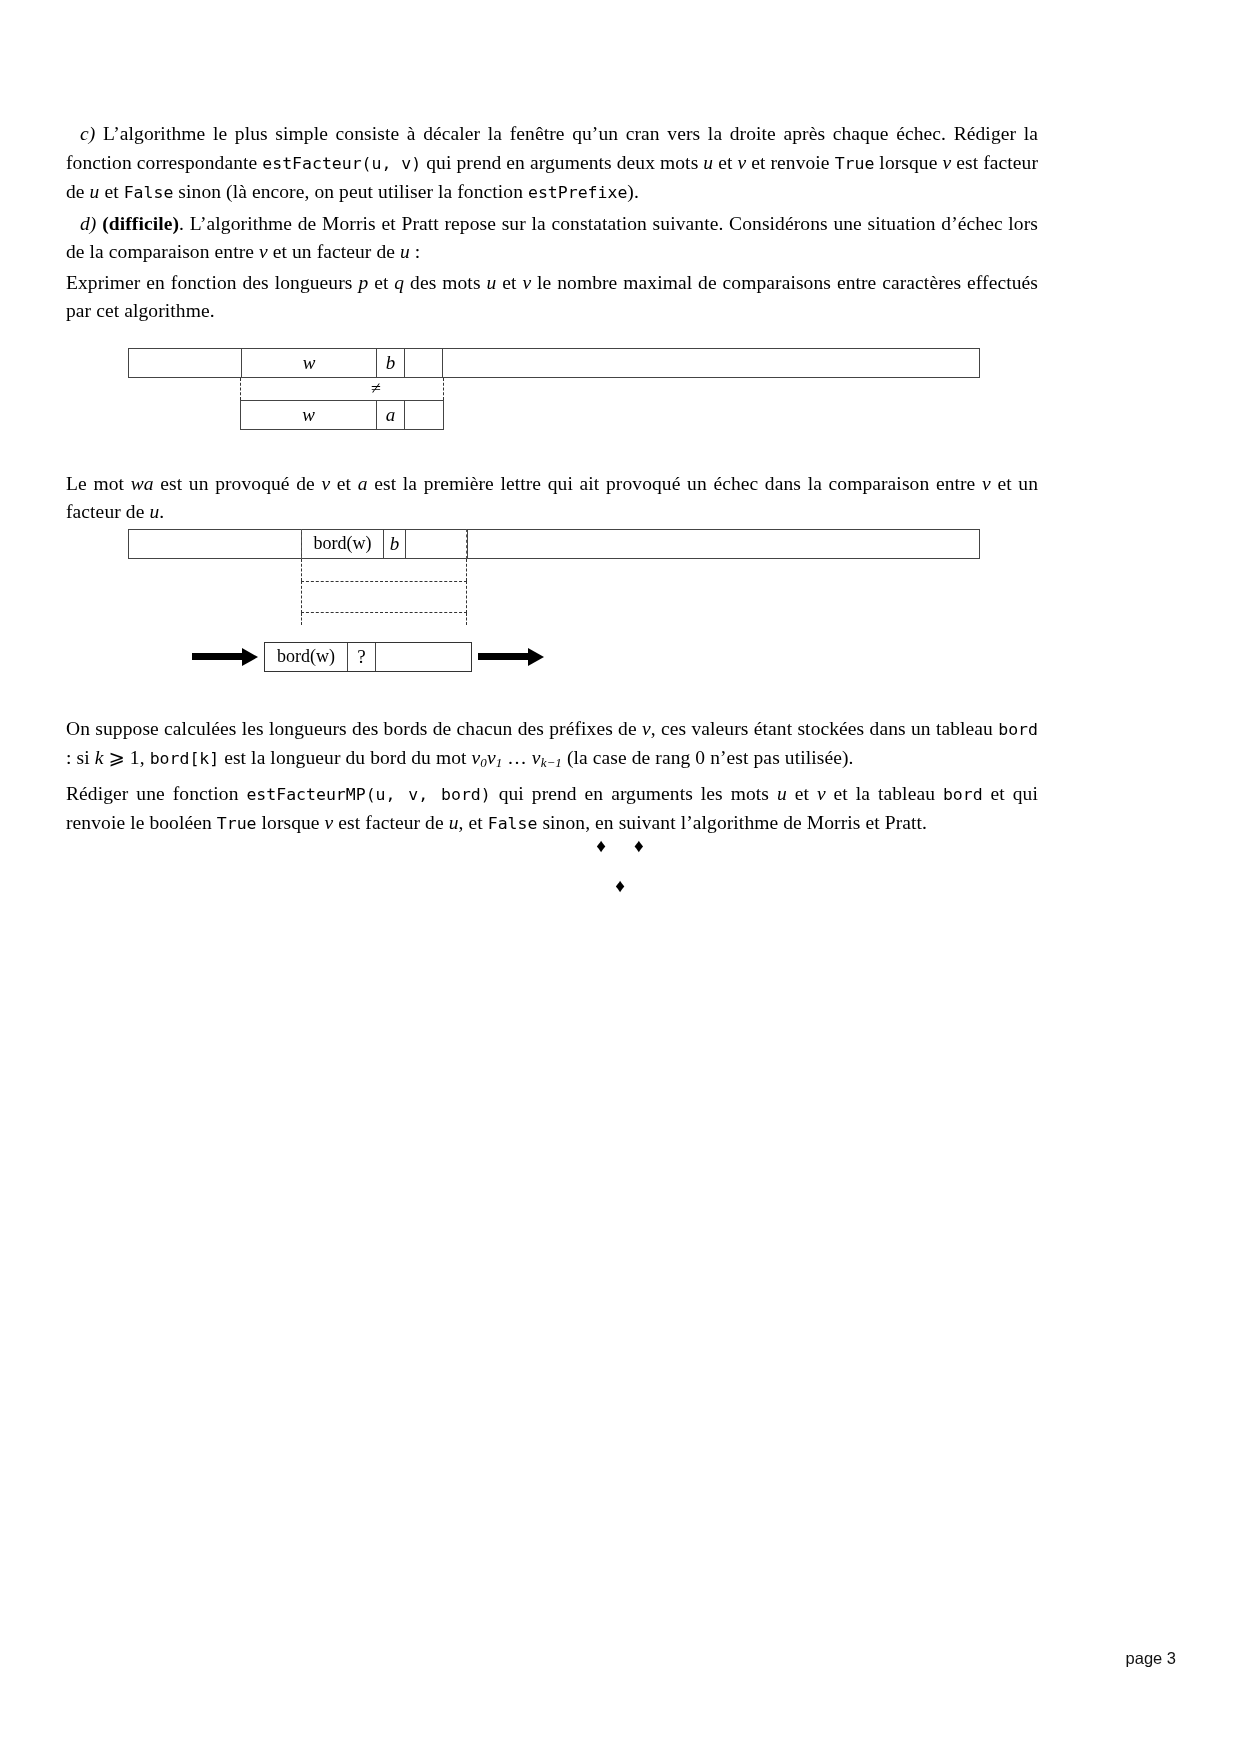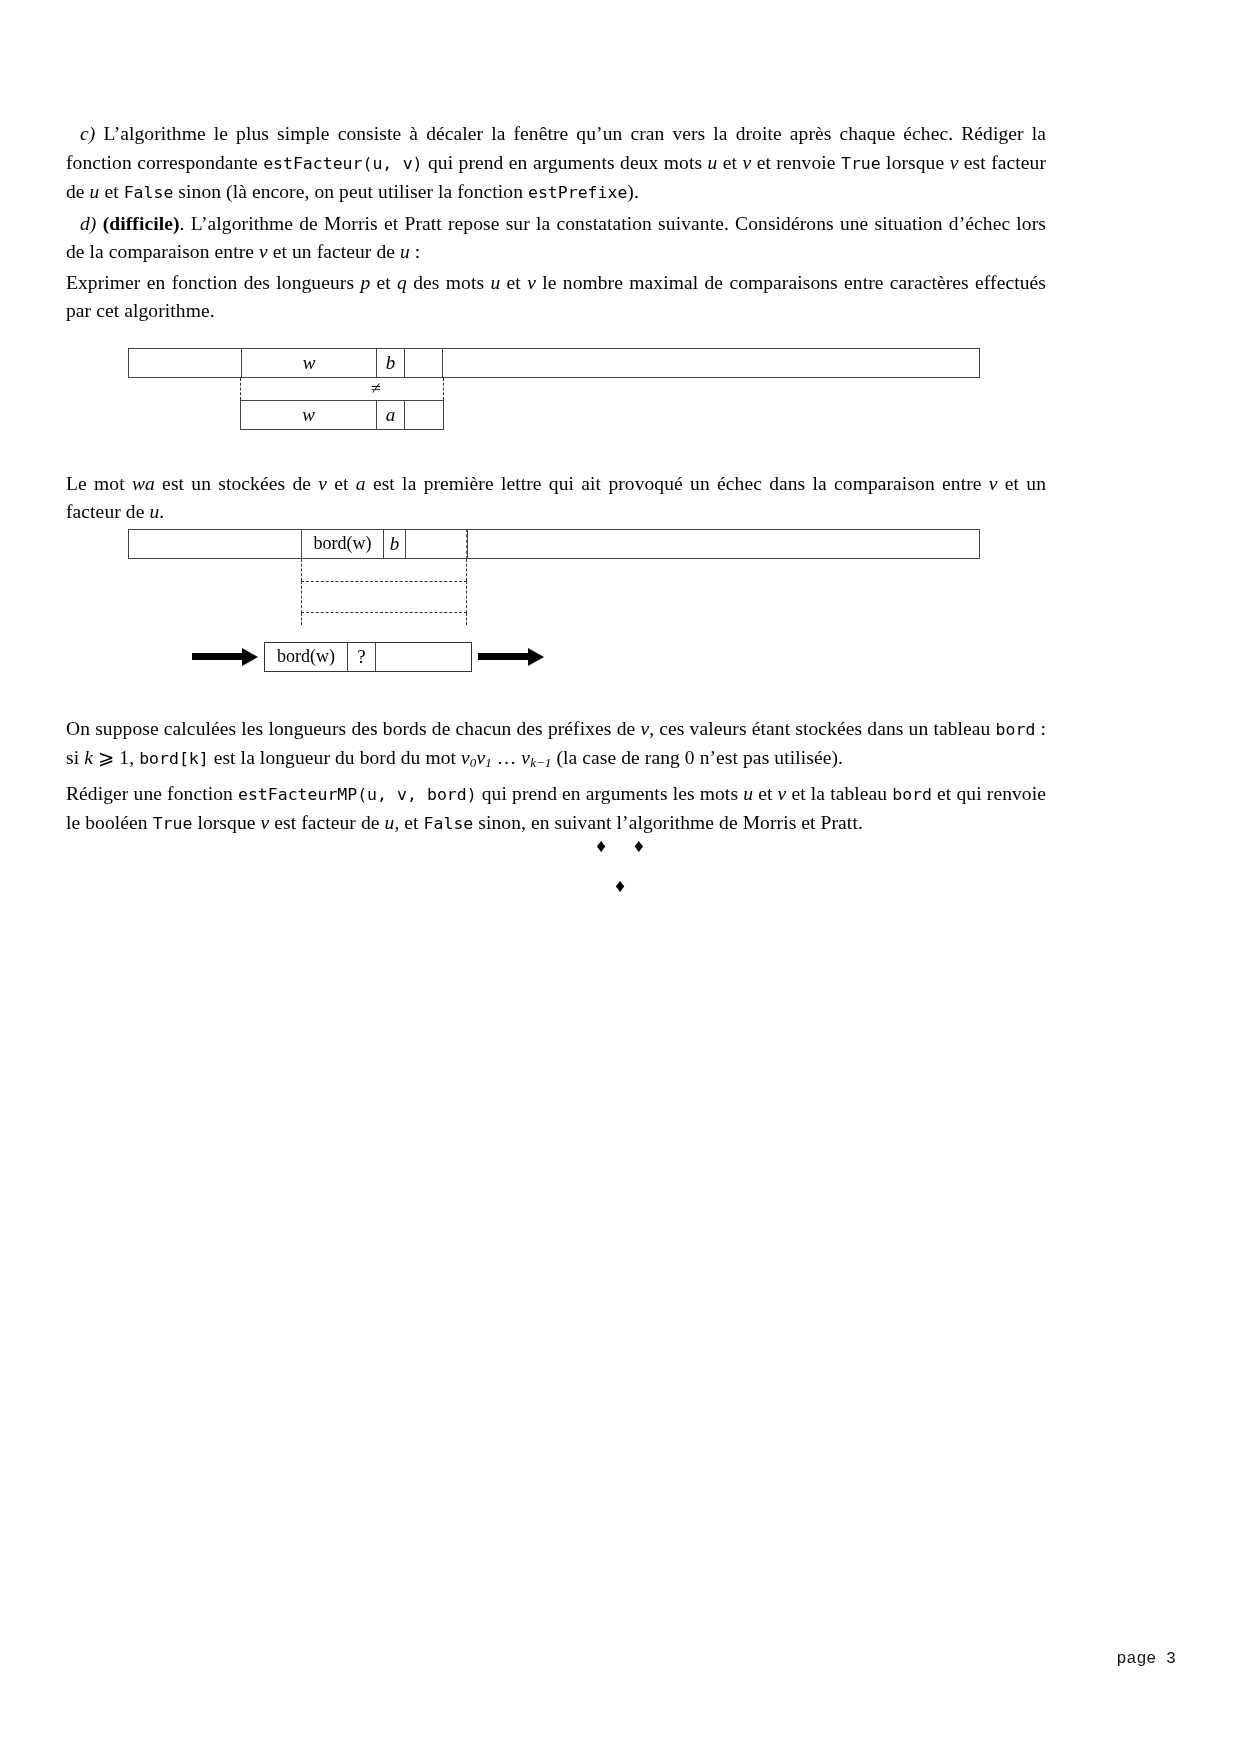--- a/index.html
+++ b/index.html
@@ -17,21 +17,21 @@
     width:1240px; height:1754px;
   }
   .content {
     position:absolute;
     left:66px; top:120px;
     width:984px;
   }
 
   
   p {
-    margin:0 4px 0 0;
+    margin:0 12px 0 0;
     font-size:19.5px;
     line-height:28.5px;
     text-align:justify;
     text-justify:inter-word;
     letter-spacing:0.1px;
   }
   p.para { margin-bottom:2px; }
   .indent { display:inline-block; width:14px; }
   i, .it { font-style:italic; }
   .mi { font-style:italic; font-family:"Liberation Serif", serif; }
@@ -128,21 +128,21 @@
   }
   .aster-row2 {
     font-size:19px;
     margin-top:18px;
   }
 
   
   #page-footer {
     position:absolute;
     right:64px; bottom:86px;
-    font-family:Liberation Mono, monospace;
+    font-family:Liberation Sans, sans-serif;
     font-size:16.5px;
     color:#111;
   }
 </style>
 </head>
 <body>
 
 <div class="page">
 
   <div class="content">
@@ -167,21 +167,21 @@
       <div class="tick" style="left:377px; top:30px; height:22px;"></div>
       <div class="neq" style="left:305px; top:30px;">≠</div>
 
       <div class="strip" style="left:174px; top:52px; width:204px;">
         <div class="cell" style="width:135px;">w</div>
         <div class="cell" style="width:28px;">a</div>
         <div class="cell" style="flex:1;"></div>
       </div>
     </div>
 
-    <p class="para" style="margin-top:22px;"><span>Le mot </span><span class="mi">wa</span><span> est un stockées de </span><span class="mi">v</span><span> et </span><span class="mi">a</span><span> est la première lettre qui ait provoqué un échec dans la comparaison entre </span><span class="mi">v</span><span> et un facteur de </span><span class="mi">u</span><span>.</span></p>
+    <p class="para" style="margin-top:22px;"><span>Le mot </span><span class="mi">wa</span><span> est un provoqué de </span><span class="mi">v</span><span> et </span><span class="mi">a</span><span> est la première lettre qui ait provoqué un échec dans la comparaison entre </span><span class="mi">v</span><span> et un facteur de </span><span class="mi">u</span><span>.</span></p>
 
 
     <div class="diagram" id="diagram-2">
 
       <div class="strip" style="left:62px; top:0px; width:852px;">
         <div class="cell" style="width:172px;"></div>
         <div class="cell rm" style="width:82px; font-size:18px;">bord(w)</div>
         <div class="cell" style="width:22px;">b</div>
         <div class="cell" style="width:62px;"></div>
         <div class="cell" style="flex:1;"></div>

